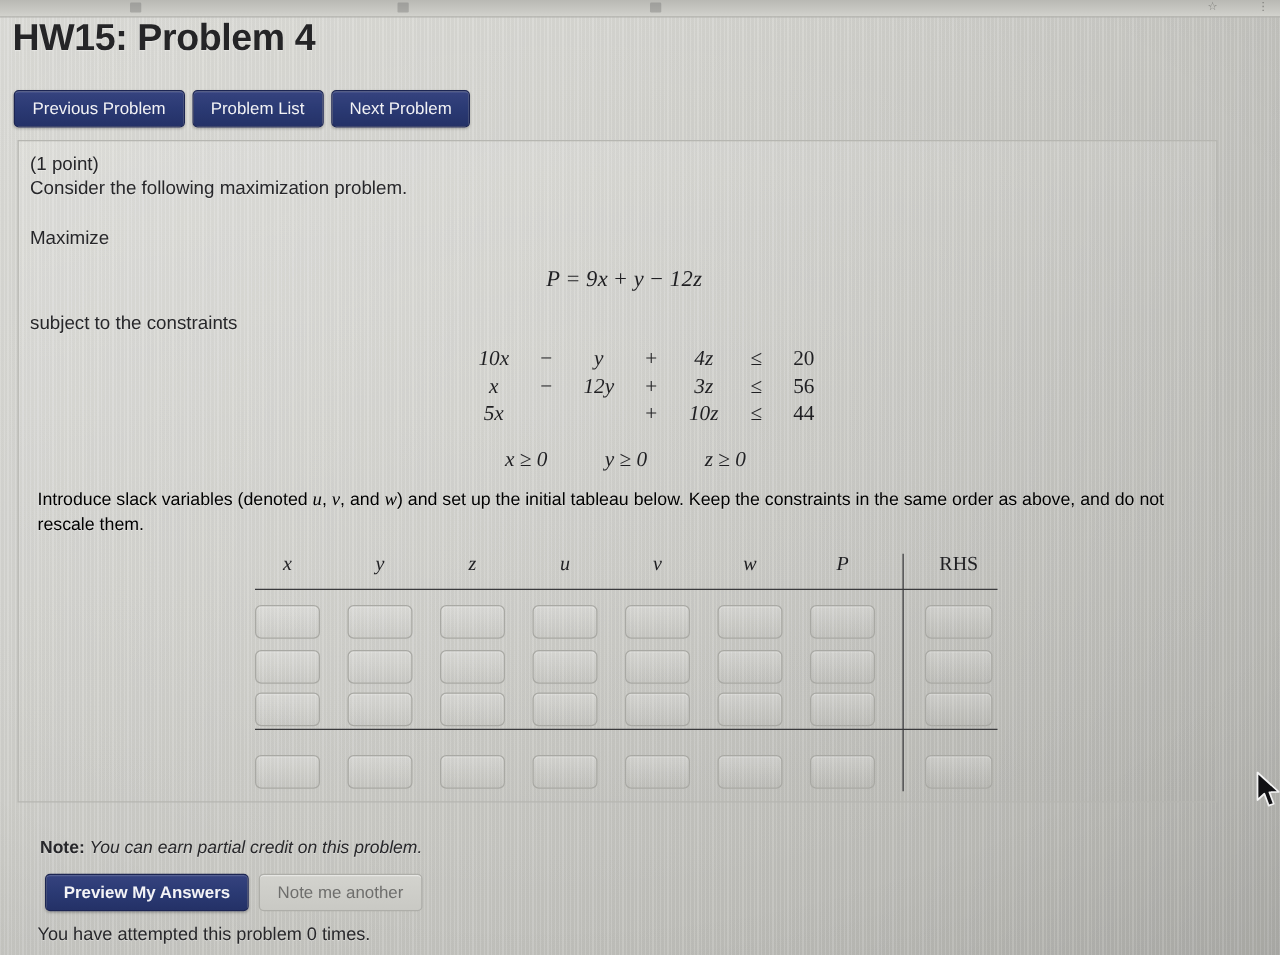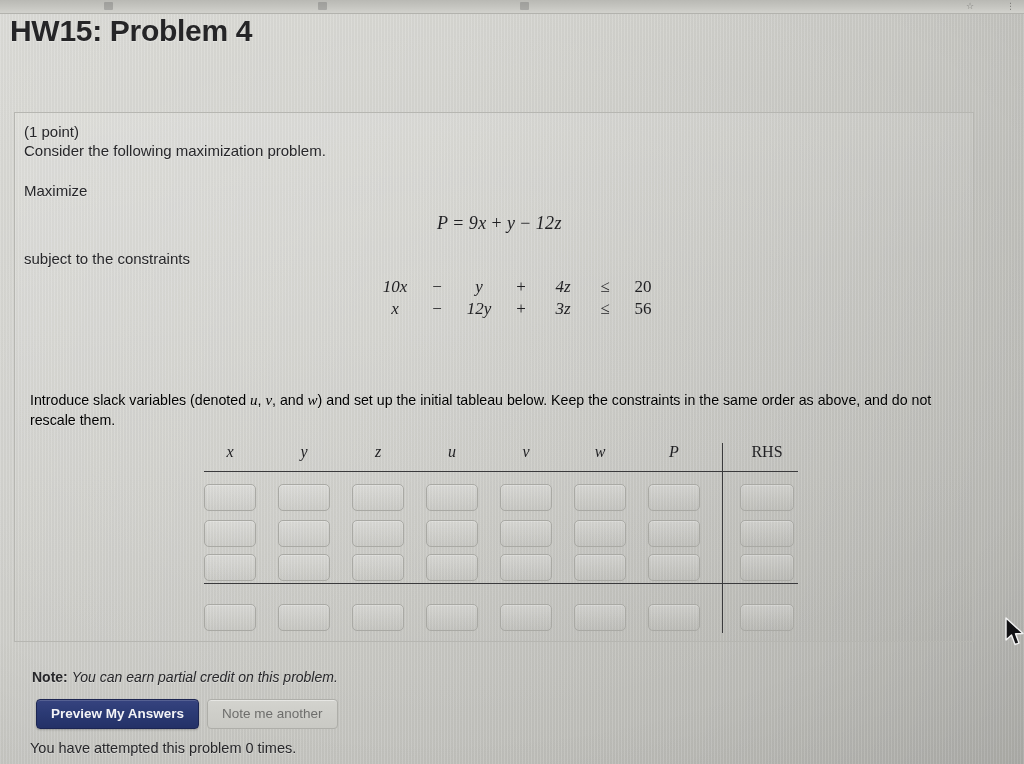--- a/index.html
+++ b/index.html
@@ -321,20 +321,25 @@
   <div class="chrome-tick" style="left:318px;"></div>
   <div class="chrome-tick" style="left:520px;"></div>
   <div class="chrome-glyph" style="left:966px;">☆</div>
   <div class="chrome-glyph" style="left:1006px;">⋮</div>
 </div>
 
 <div id="page">
 
   <div id="page-title">HW15: Problem 4</div>
 
+  <div id="nav-bar">
+    <div class="nav-btn">Previous Problem</div>
+    <div class="nav-btn">Problem List</div>
+    <div class="nav-btn">Next Problem</div>
+  </div>
 
   <div id="problem-panel"></div>
 
   <div class="body-text" id="points-line">(1 point)</div>
   <div class="body-text" id="intro-line">Consider the following maximization problem.</div>
   <div class="body-text" id="maximize-lbl">Maximize</div>
 
   <div id="objective-eq">
     <i>P</i>
     <span>=</span>
@@ -360,23 +365,37 @@
       </tr>
       <tr>
         <td class="term"><i>x</i></td>
         <td class="op">−</td>
         <td class="term"><i>12y</i></td>
         <td class="op">+</td>
         <td class="term"><i>3z</i></td>
         <td class="rel">≤</td>
         <td class="rhs">56</td>
       </tr>
+      <tr>
+        <td class="term"><i>5x</i></td>
+        <td class="op"></td>
+        <td class="term"><i></i></td>
+        <td class="op">+</td>
+        <td class="term"><i>10z</i></td>
+        <td class="rel">≤</td>
+        <td class="rhs">44</td>
+      </tr>
     </tbody>
   </table>
 
+  <div id="nonneg-row">
+    <i>x ≥ 0</i>
+    <i>y ≥ 0</i>
+    <i>z ≥ 0</i>
+  </div>
 
   <div id="slack-text">
     <span>Introduce slack variables (denoted </span><span class="mathvar">u</span>, <span class="mathvar">v</span>, and <span class="mathvar">w</span><span>) and set up the initial tableau below. Keep the constraints in the same order as above, and do not rescale them.</span>
   </div>
 
   <div id="tableau">
     <div class="col-head" style="left:0px;">x</div>
     <div class="col-head" style="left:74px;">y</div>
     <div class="col-head" style="left:148px;">z</div>
     <div class="col-head" style="left:222px;">u</div>

